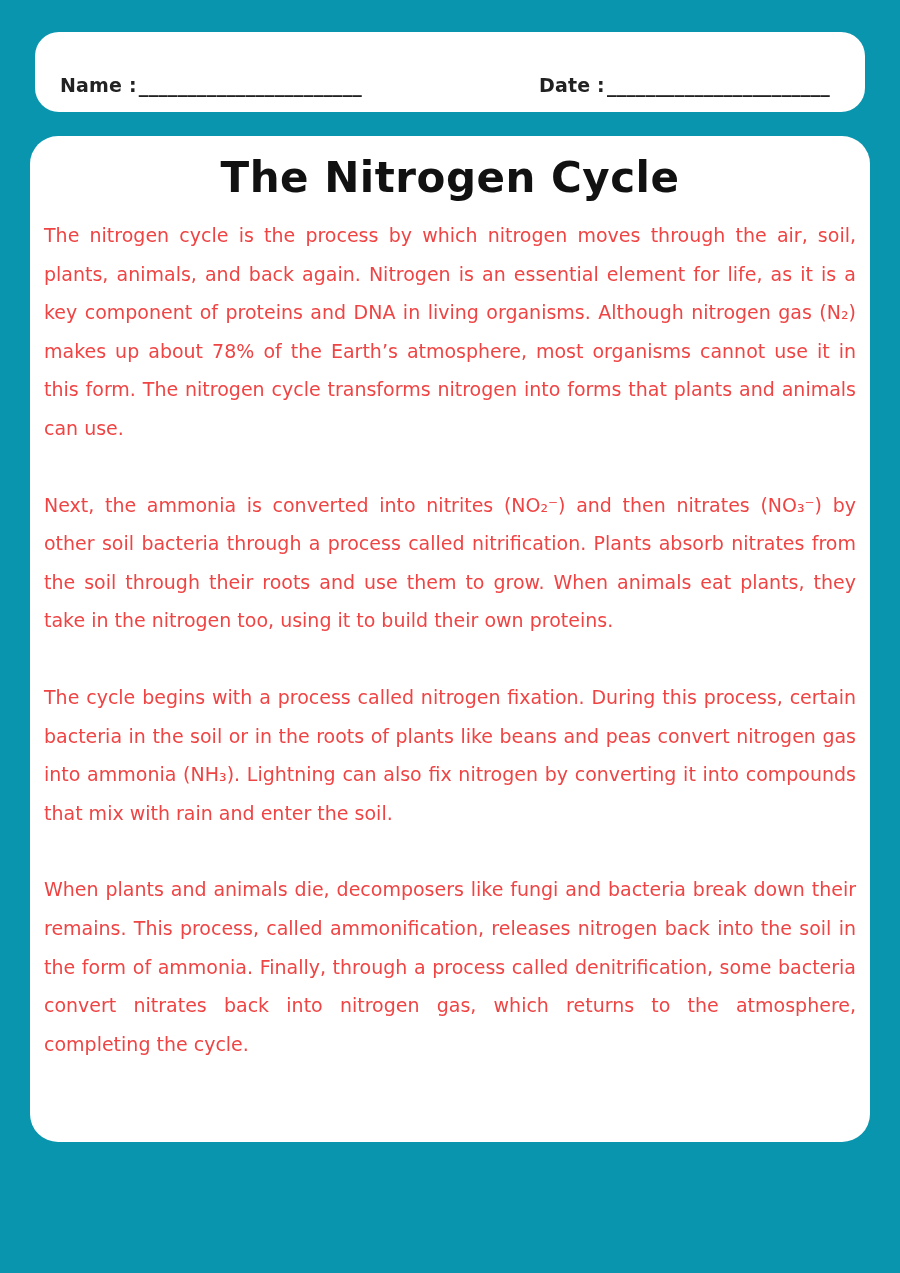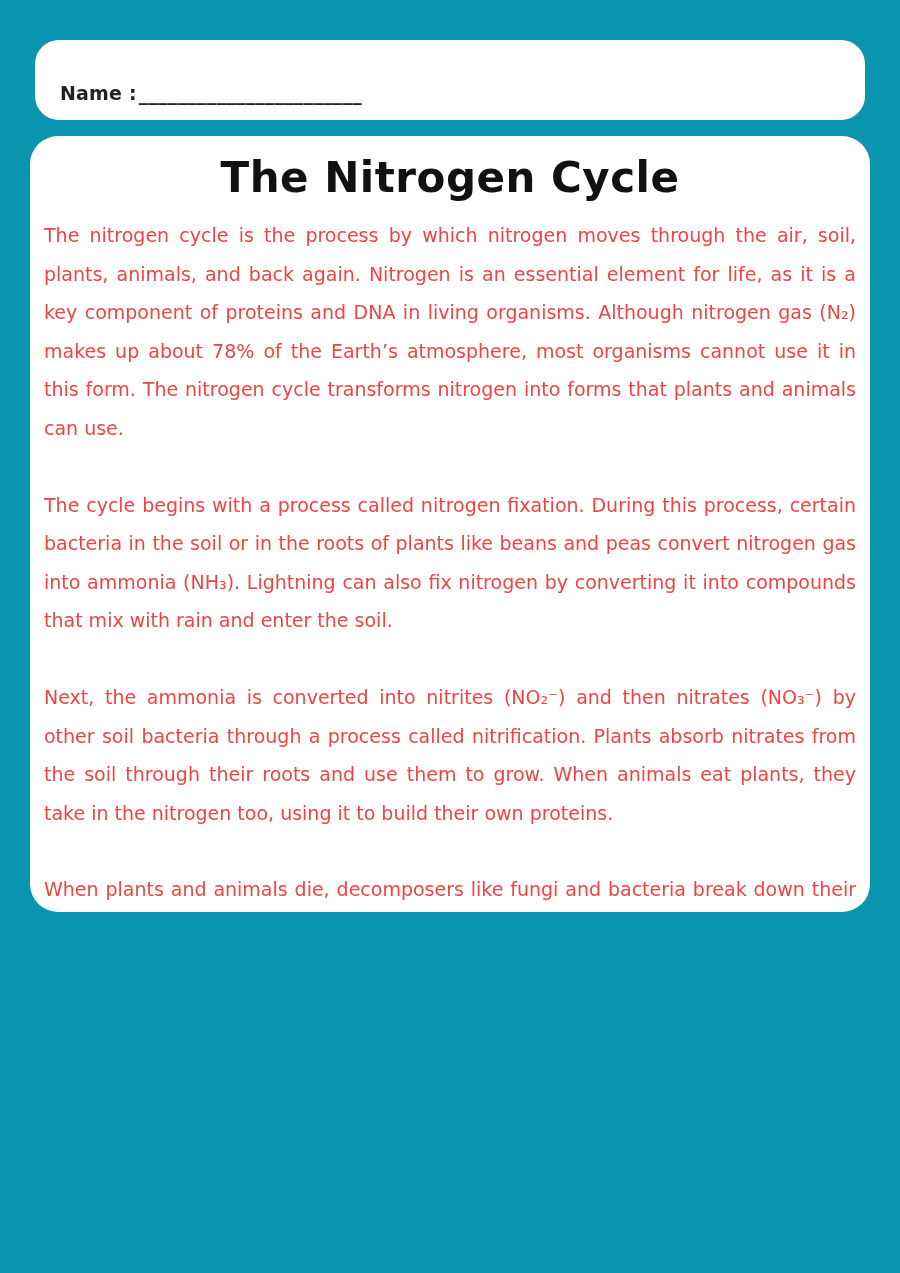--- a/index.html
+++ b/index.html
@@ -11,21 +11,21 @@
     height: 1273px;
     background: #0A95AE;
     position: relative;
     font-family: "DejaVu Sans", sans-serif;
     color: #1b1b1b;
     overflow: hidden;
   }
   .header-card {
     position: absolute;
     left: 35px;
-    top: 40px;
+    top: 32px;
     width: 830px;
     height: 80px;
     background: #ffffff;
     border-radius: 24px;
     box-sizing: border-box;
     display: flex;
     justify-content: space-between;
     align-items: flex-end;
     padding: 0 35px 16px 25px;
   }
@@ -37,21 +37,21 @@
     white-space: nowrap;
   }
   .fill-field .label {
     margin-right: 2px;
   }
   .main-card {
     position: absolute;
     left: 30px;
     top: 136px;
     width: 840px;
-    height: 776px;
+    height: 1006px;
     background: #ffffff;
     border-radius: 28px;
     box-sizing: border-box;
     padding: 14px 14px 0 14px;
     overflow: hidden;
   }
   .title {
     text-align: center;
     font-size: 42px;
     line-height: 56px;
@@ -68,23 +68,26 @@
     color: #ef4444;
   }
 </style>
 </head>
 <body>
 
 <div class="header-card">
   <div class="fill-field">
     <span class="label">Name :</span><span>_______________________</span>
   </div>
+  <div class="fill-field">
+    <span class="label">Date :</span><span>_______________________</span>
+  </div>
 </div>
 
 <div class="main-card">
   <h1 class="title">The Nitrogen Cycle</h1>
   <div class="body-text">
     <p>The nitrogen cycle is the process by which nitrogen moves through the air, soil, plants, animals, and back again. Nitrogen is an essential element for life, as it is a key component of proteins and DNA in living organisms. Although nitrogen gas (N₂) makes up about 78% of the Earth’s atmosphere, most organisms cannot use it in this form. The nitrogen cycle transforms nitrogen into forms that plants and animals can use.</p>
+    <p>Next, the ammonia is converted into nitrites (NO₂⁻) and then nitrates (NO₃⁻) by other soil bacteria through a process called nitrification. Plants absorb nitrates from the soil through their roots and use them to grow. When animals eat plants, they take in the nitrogen too, using it to build their own proteins.</p>
     <p>The cycle begins with a process called nitrogen fixation. During this process, certain bacteria in the soil or in the roots of plants like beans and peas convert nitrogen gas into ammonia (NH₃). Lightning can also fix nitrogen by converting it into compounds that mix with rain and enter the soil.</p>
-    <p>Next, the ammonia is converted into nitrites (NO₂⁻) and then nitrates (NO₃⁻) by other soil bacteria through a process called nitrification. Plants absorb nitrates from the soil through their roots and use them to grow. When animals eat plants, they take in the nitrogen too, using it to build their own proteins.</p>
     <p>When plants and animals die, decomposers like fungi and bacteria break down their remains. This process, called ammonification, releases nitrogen back into the soil in the form of ammonia. Finally, through a process called denitrification, some bacteria convert nitrates back into nitrogen gas, which returns to the atmosphere, completing the cycle.</p>
   </div>
 </div>
 
 </body></html>

